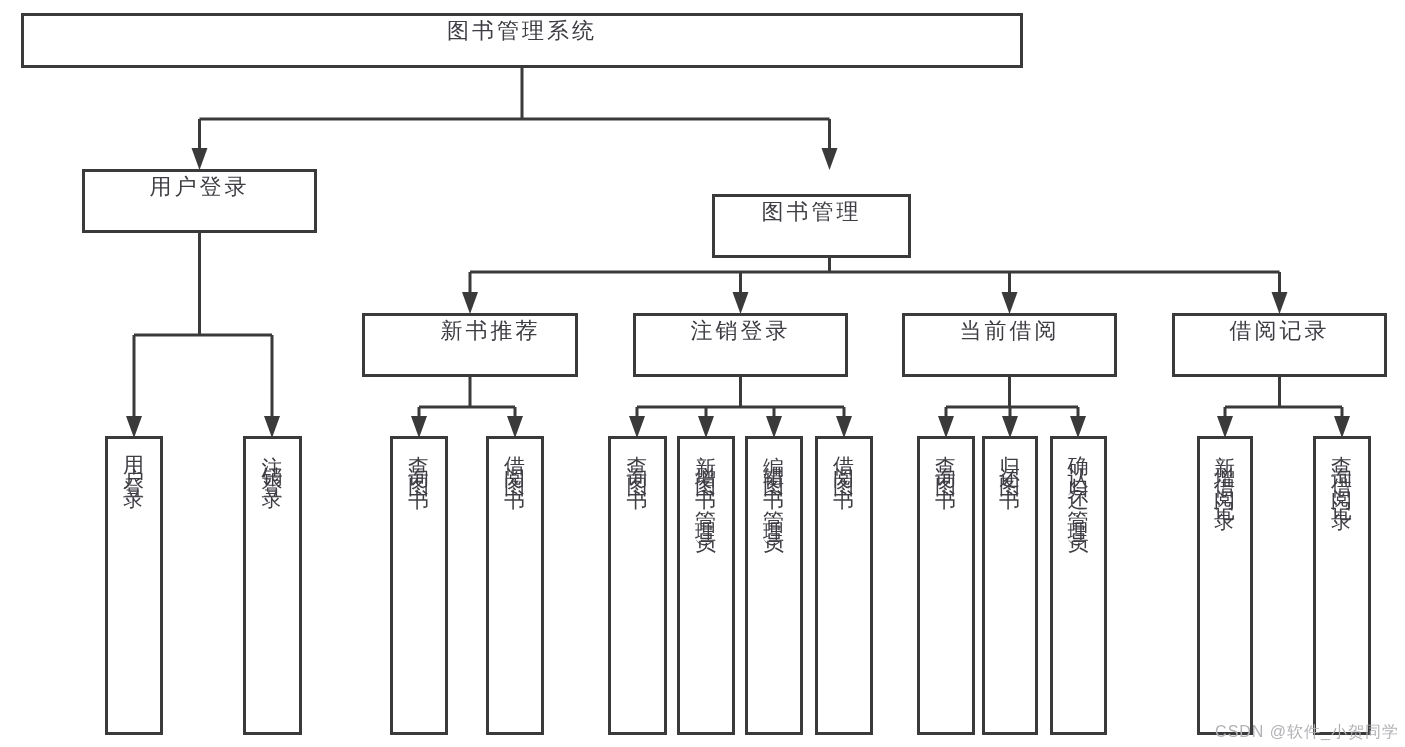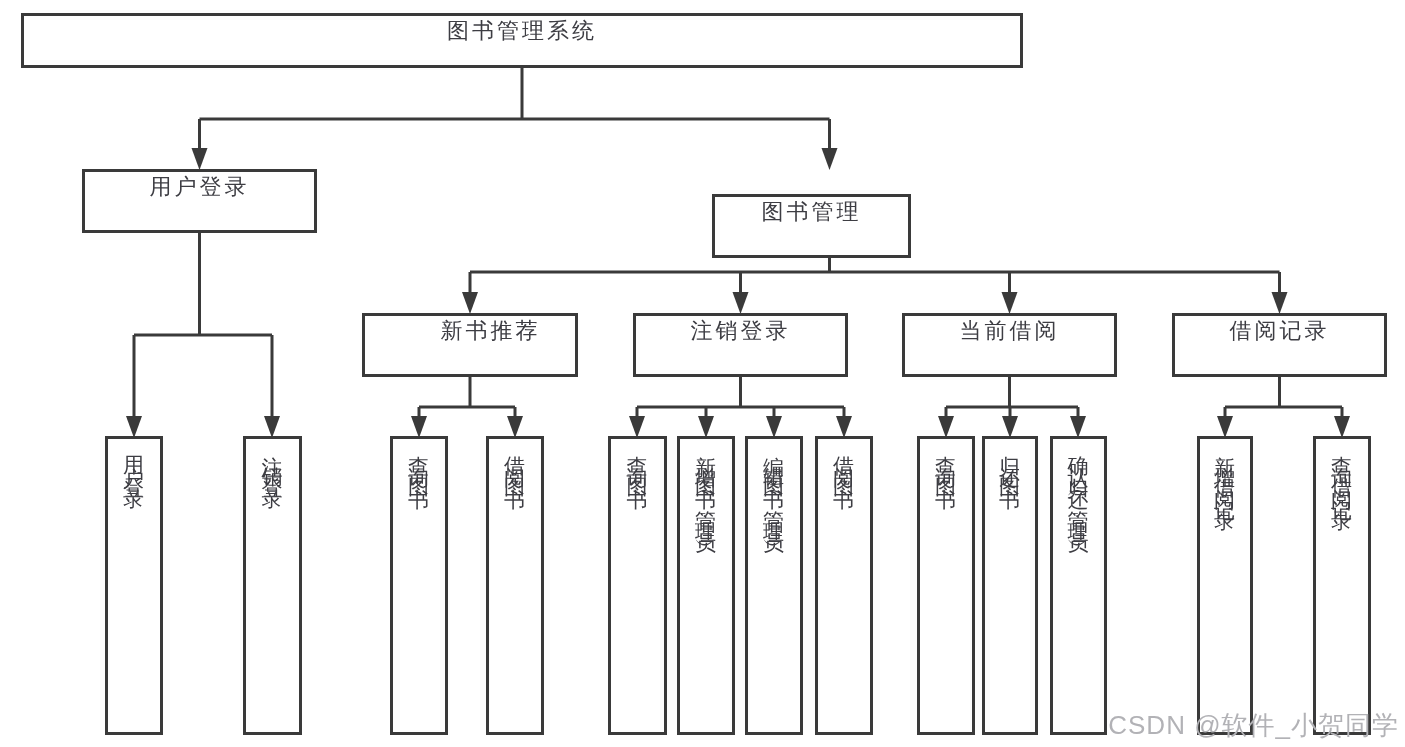--- a/index.html
+++ b/index.html
@@ -32,21 +32,21 @@
     writing-mode: vertical-rl;
     text-orientation: mixed;
     font-size: 21px;
     line-height: 1;
     letter-spacing: 11px;
   }
   .watermark {
     position: absolute;
     right: 6px;
     bottom: 4px;
-    font-size: 26px;
+    font-size: 16px;
     letter-spacing: 1px;
     color: var(--watermark, #b2b2b6);
     z-index: 5;
     white-space: nowrap;
   }
 </style>
 </head>
 <body>
 
 <div class="canvas">

